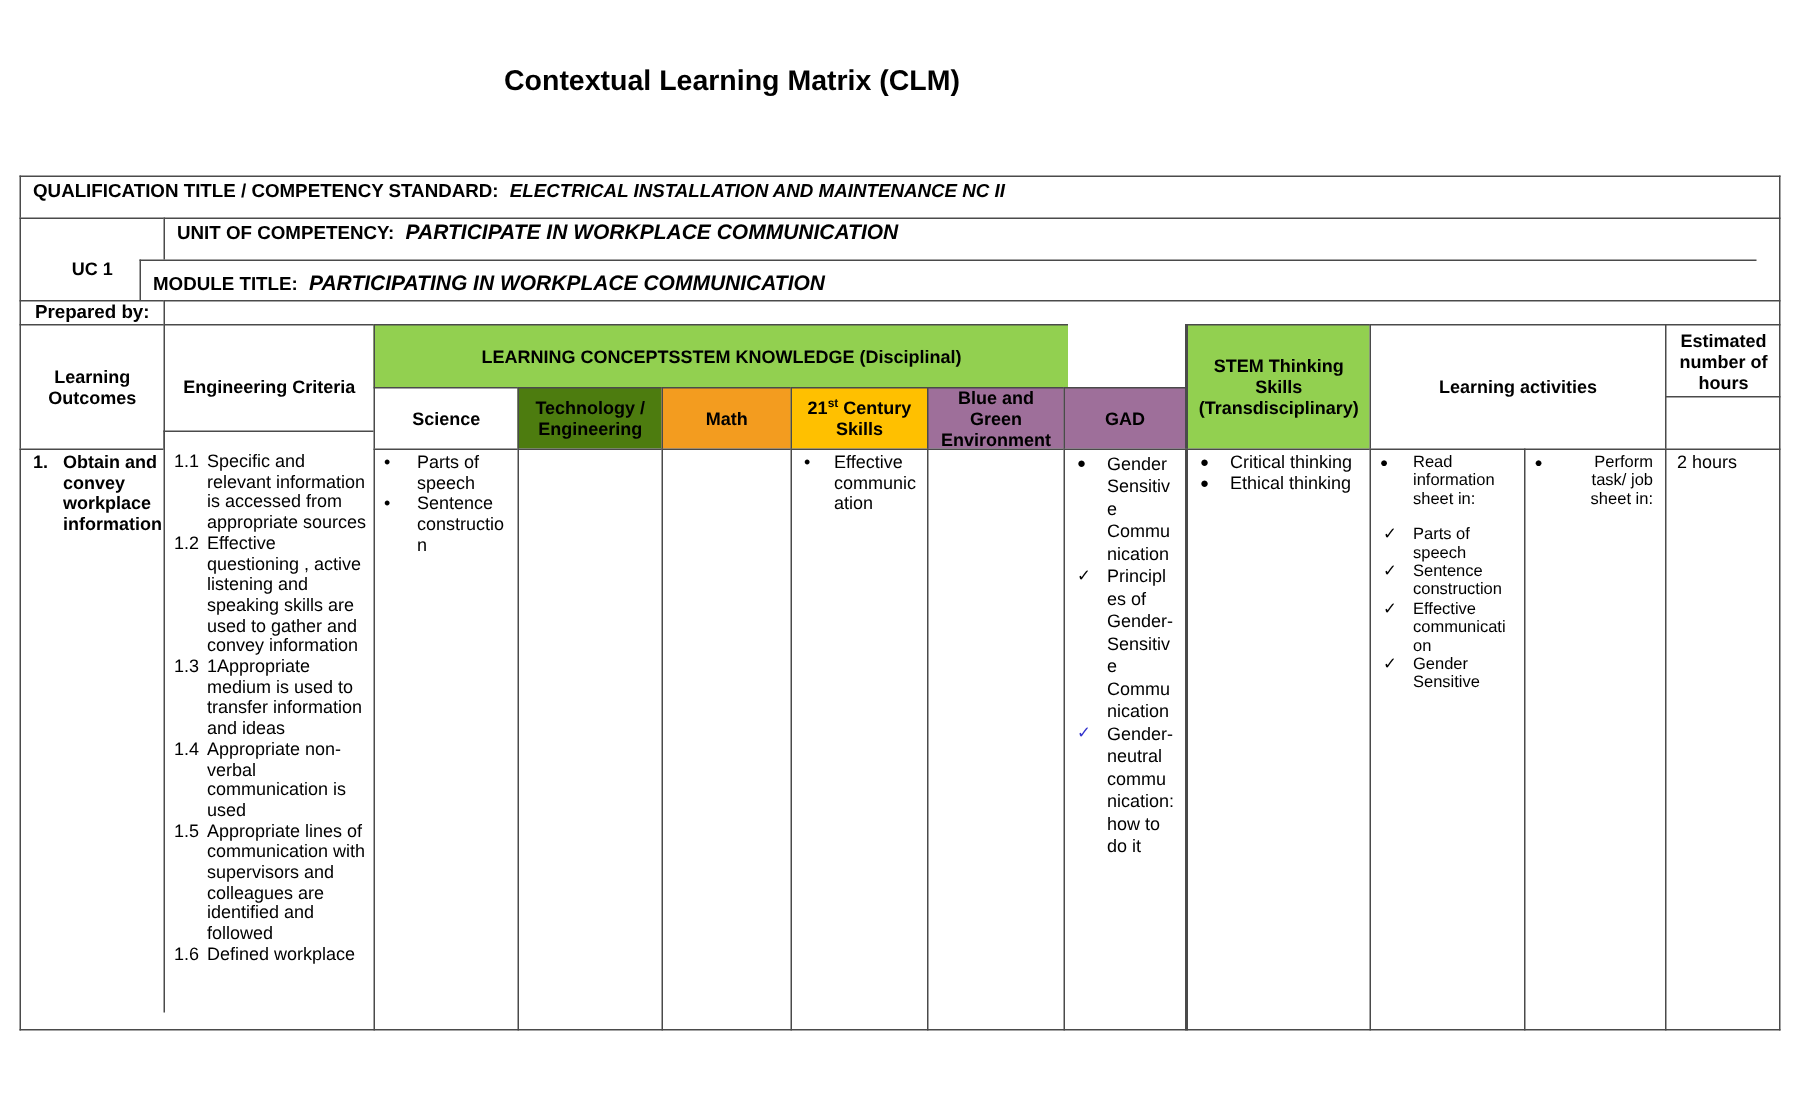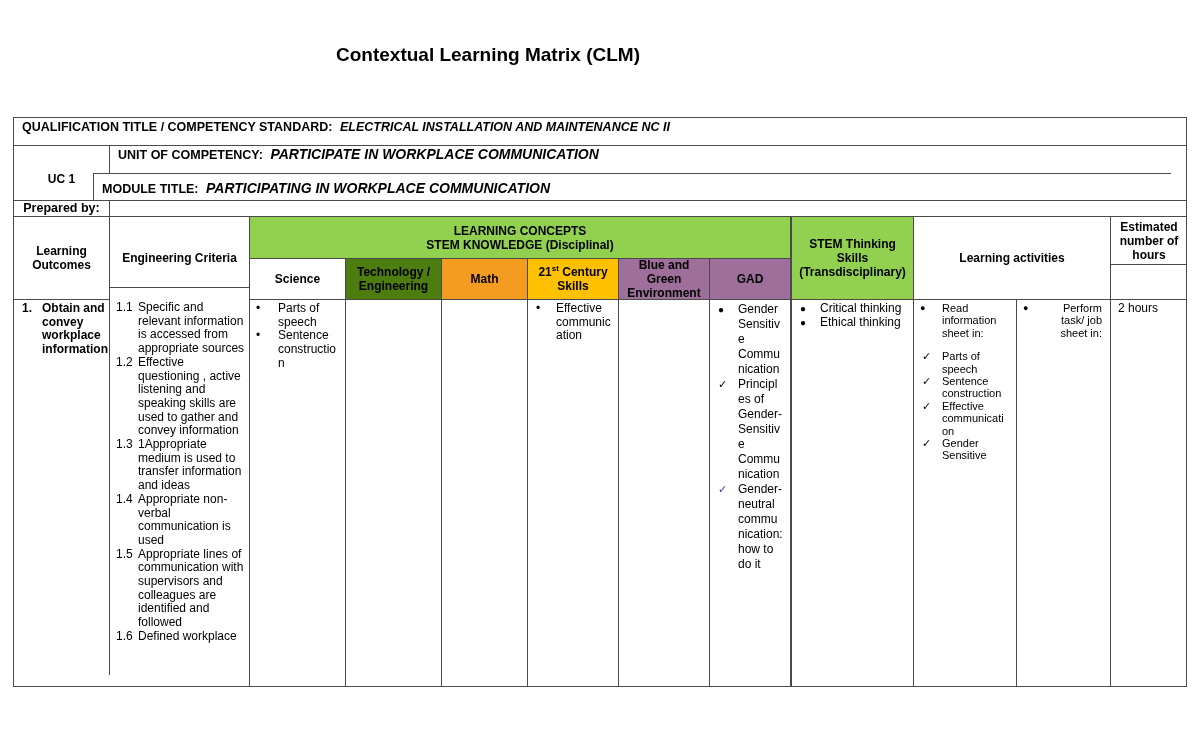--- a/index.html
+++ b/index.html
@@ -52,21 +52,21 @@
 <div class="cell" style="left:109px; top:200px; width:1078px; height:16px; font-size:12px; padding:0 6px;">
   <span></span>
 </div>
 
 <div class="cell hdr" style="left:13px; top:216px; width:96px; height:83px;">
   <span>Learning Outcomes</span>
 </div>
 <div class="cell hdr" style="left:109px; top:216px; width:140px; height:83px;">
   <span>Engineering Criteria</span>
 </div>
-<div class="cell hdr" style="left:249px; top:216px; width:541px; height:42px; background:#92d050; flex-direction:column;">
+<div class="cell hdr" style="left:249px; top:216px; width:463px; height:42px; background:#92d050; flex-direction:row;">
   <span>LEARNING CONCEPTS</span>
   <span>STEM KNOWLEDGE (Disciplinal)</span>
 </div>
 <div class="cell hdr" style="left:249px; top:258px; width:96px; height:41px;">
   <span>Science</span>
 </div>
 <div class="cell hdr" style="left:345px; top:258px; width:96px; height:41px; background:#4d7c0f;">
   <span>Technology / Engineering</span>
 </div>
 <div class="cell hdr" style="left:441px; top:258px; width:86px; height:41px; background:#f39c1f;">

